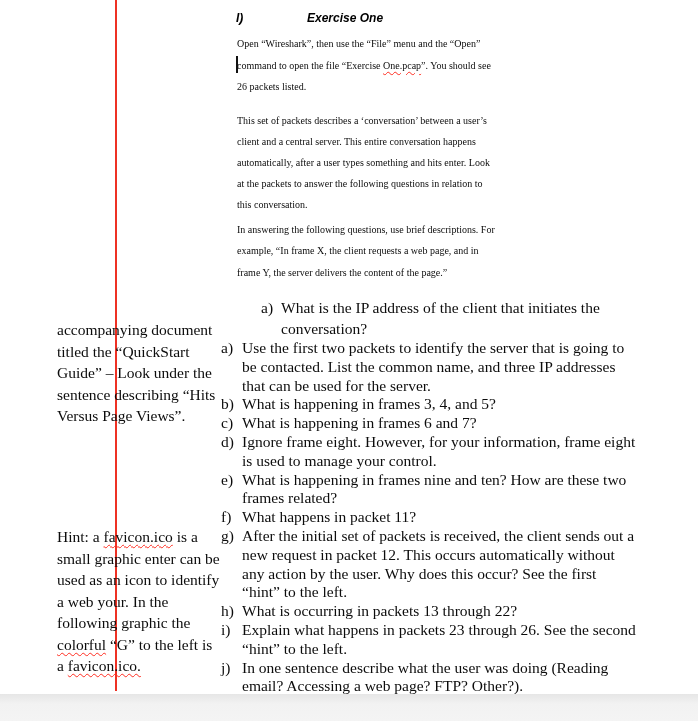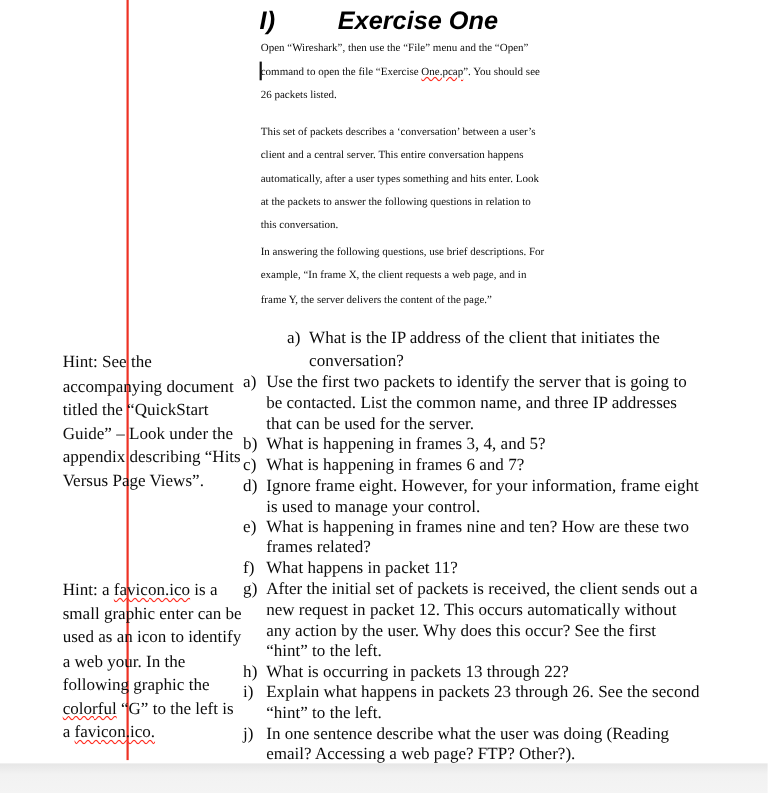--- a/index.html
+++ b/index.html
@@ -30,21 +30,21 @@
     font-size:15.5px; line-height:21.5px; color:#0c0c0c;
   }
   .hint-1 { top:319px; }
   .hint-2 { top:526px; }
   .hint .hline { white-space:nowrap; }
   
   .main { position:absolute; left:221px; top:0; width:450px; }
   .doc-title {
     margin:6px 0 0 15px;
     font-family:"Liberation Sans", sans-serif;
-    font-style:italic; font-weight:700; font-size:23px; line-height:24px;
+    font-style:italic; font-weight:700; font-size:12px; line-height:24px;
     color:#000;
   }
   .doc-title .numeral { display:inline-block; width:71px; }
   .para {
     margin:0 0 0 16px; width:426px;
     font-size:10px; line-height:21.5px;
   }
   .para .pline { white-space:nowrap; }
   .p1 { margin-top:3px; }
   .p2 { margin-top:12px; line-height:21px; }
@@ -75,25 +75,24 @@
 </style>
 </head>
 <body>
 
 <div class="page">
 
   <div class="change-bar"></div>
   <div class="caret"></div>
 
   <div class="hint hint-1">
-    <div class="hline">Hint: See the</div>
     <div class="hline">accompanying document</div>
     <div class="hline">titled the “QuickStart</div>
     <div class="hline">Guide” – Look under the</div>
-    <div class="hline">appendix describing “Hits</div>
+    <div class="hline">sentence describing “Hits</div>
     <div class="hline">Versus Page Views”.</div>
   </div>
 
   <div class="hint hint-2">
     <div class="hline"><span>Hint: a </span><span class="sq">favicon.ico</span><span> is a</span></div>
     <div class="hline">small graphic enter can be</div>
     <div class="hline">used as an icon to identify</div>
     <div class="hline">a web your. In the</div>
     <div class="hline">following graphic the</div>
     <div class="hline"><span class="sq">colorful</span><span> “G” to the left is</span></div>

